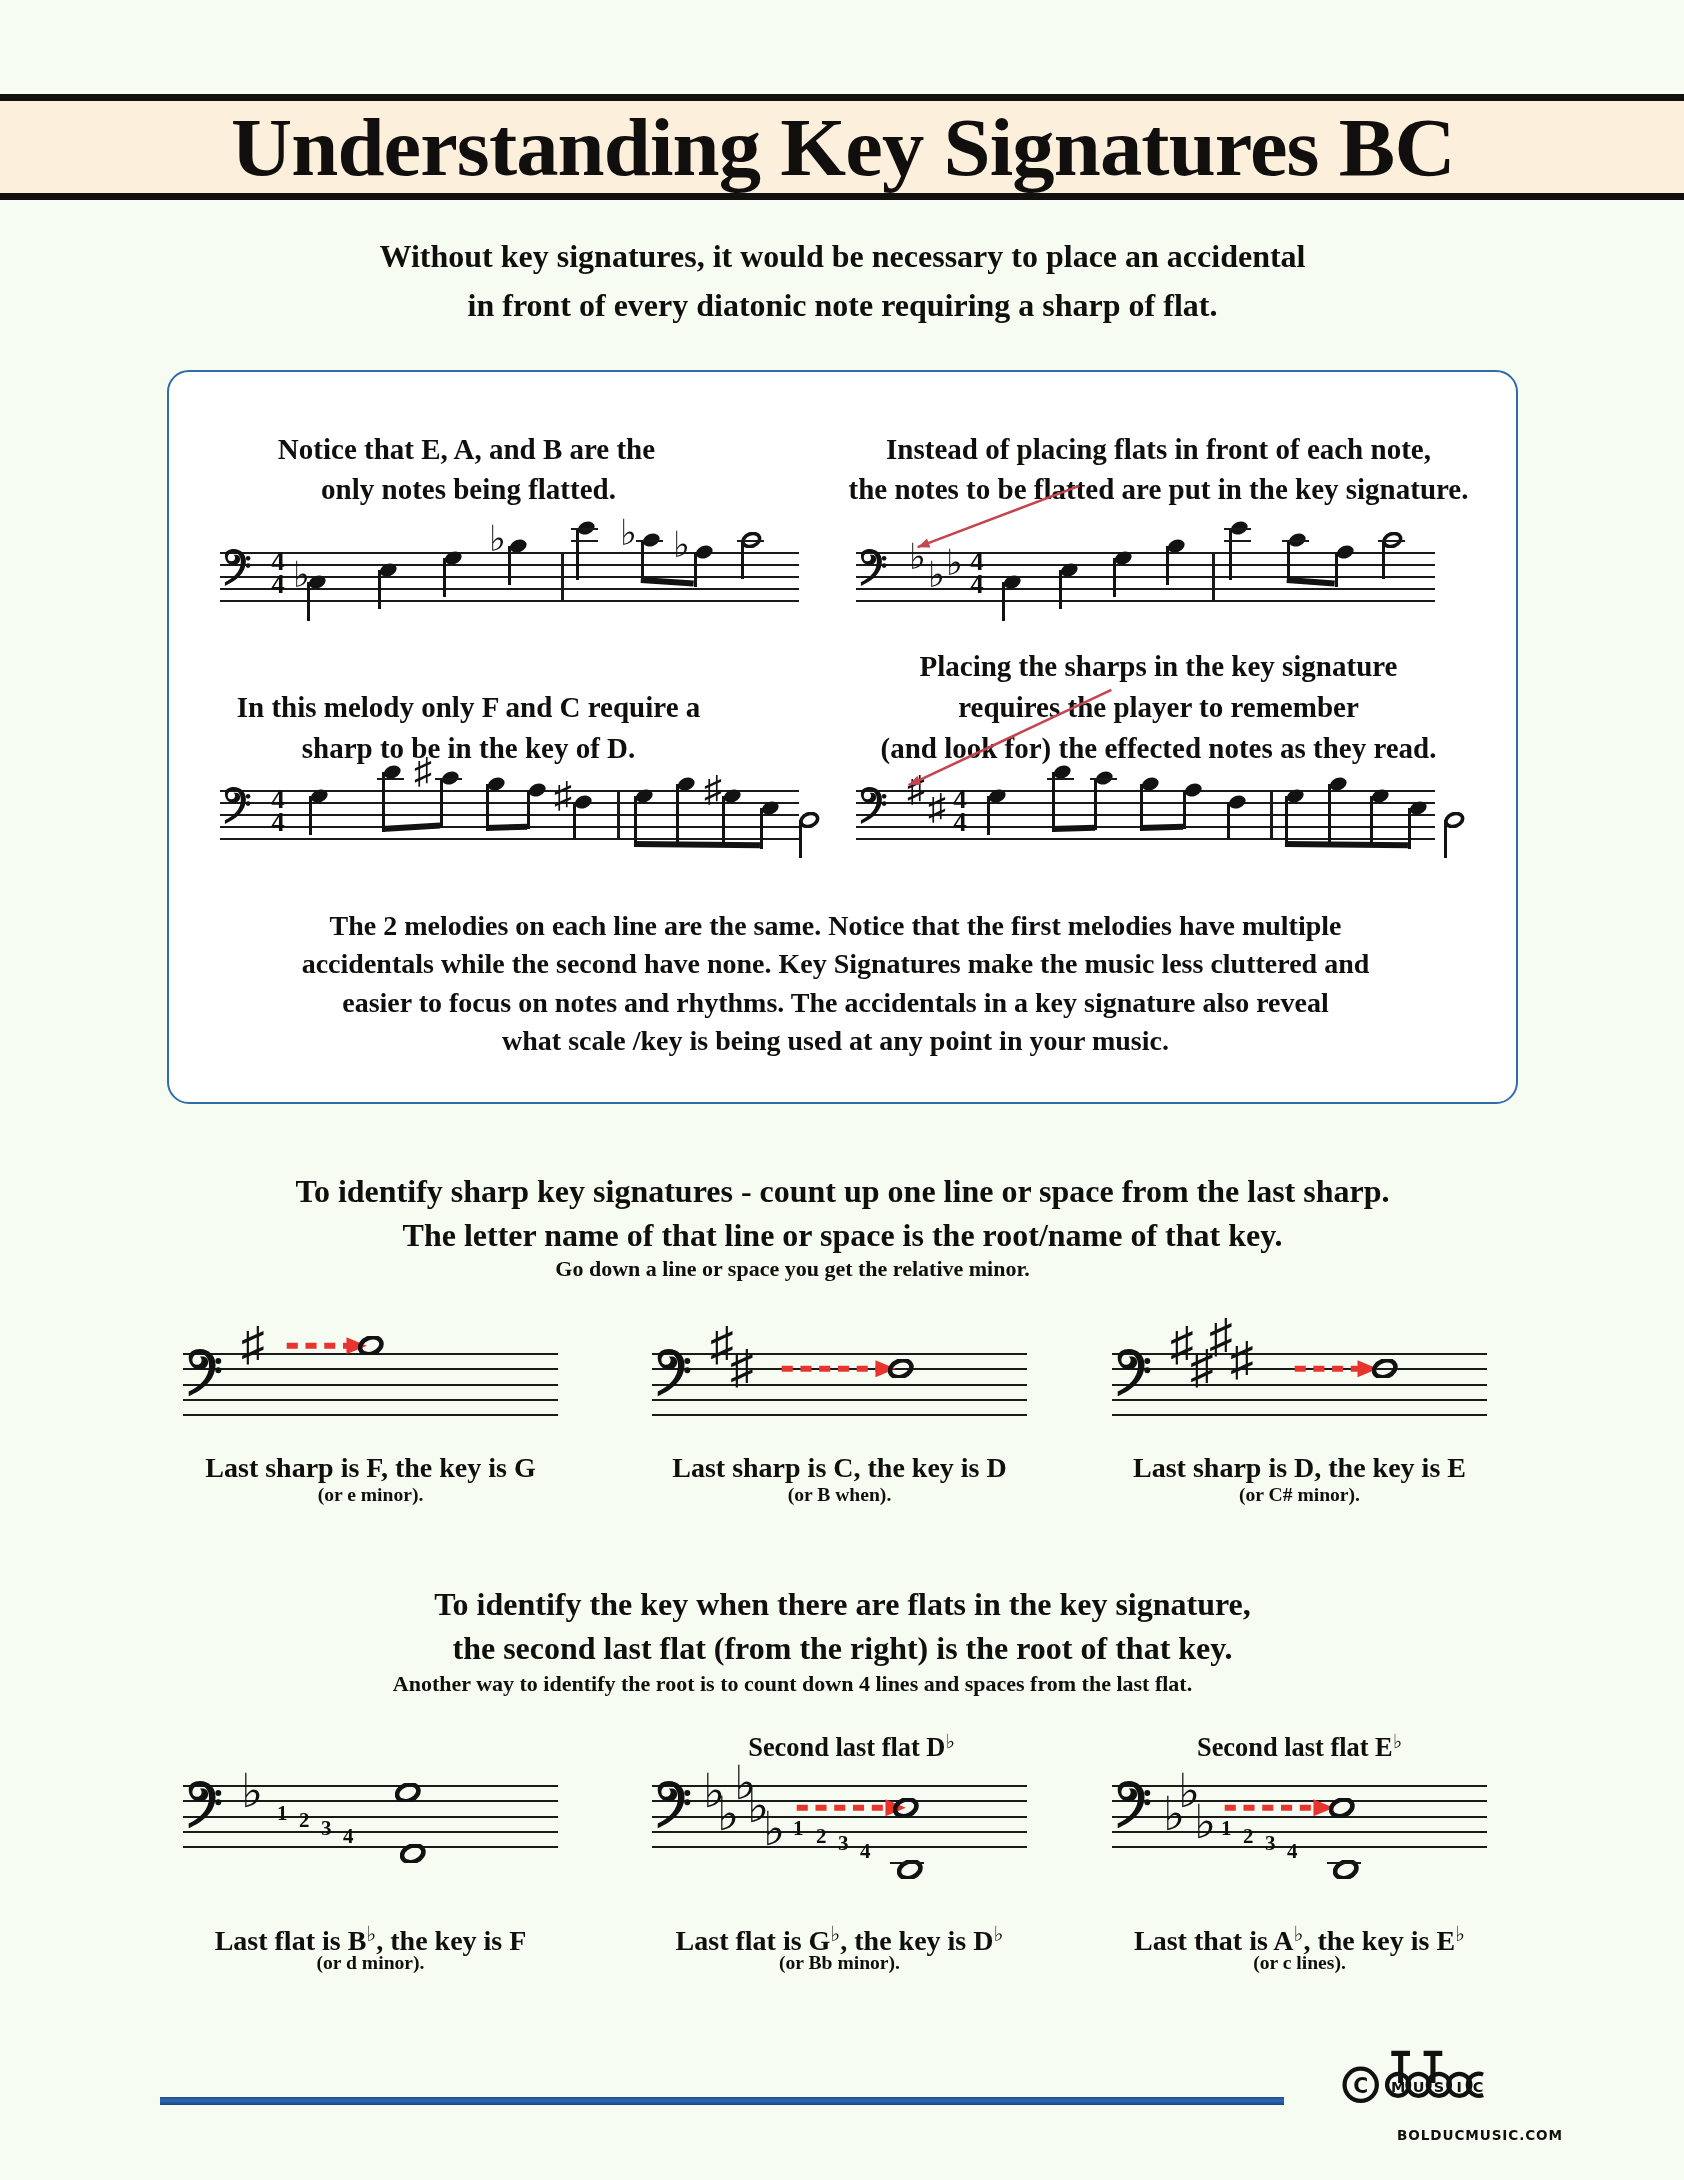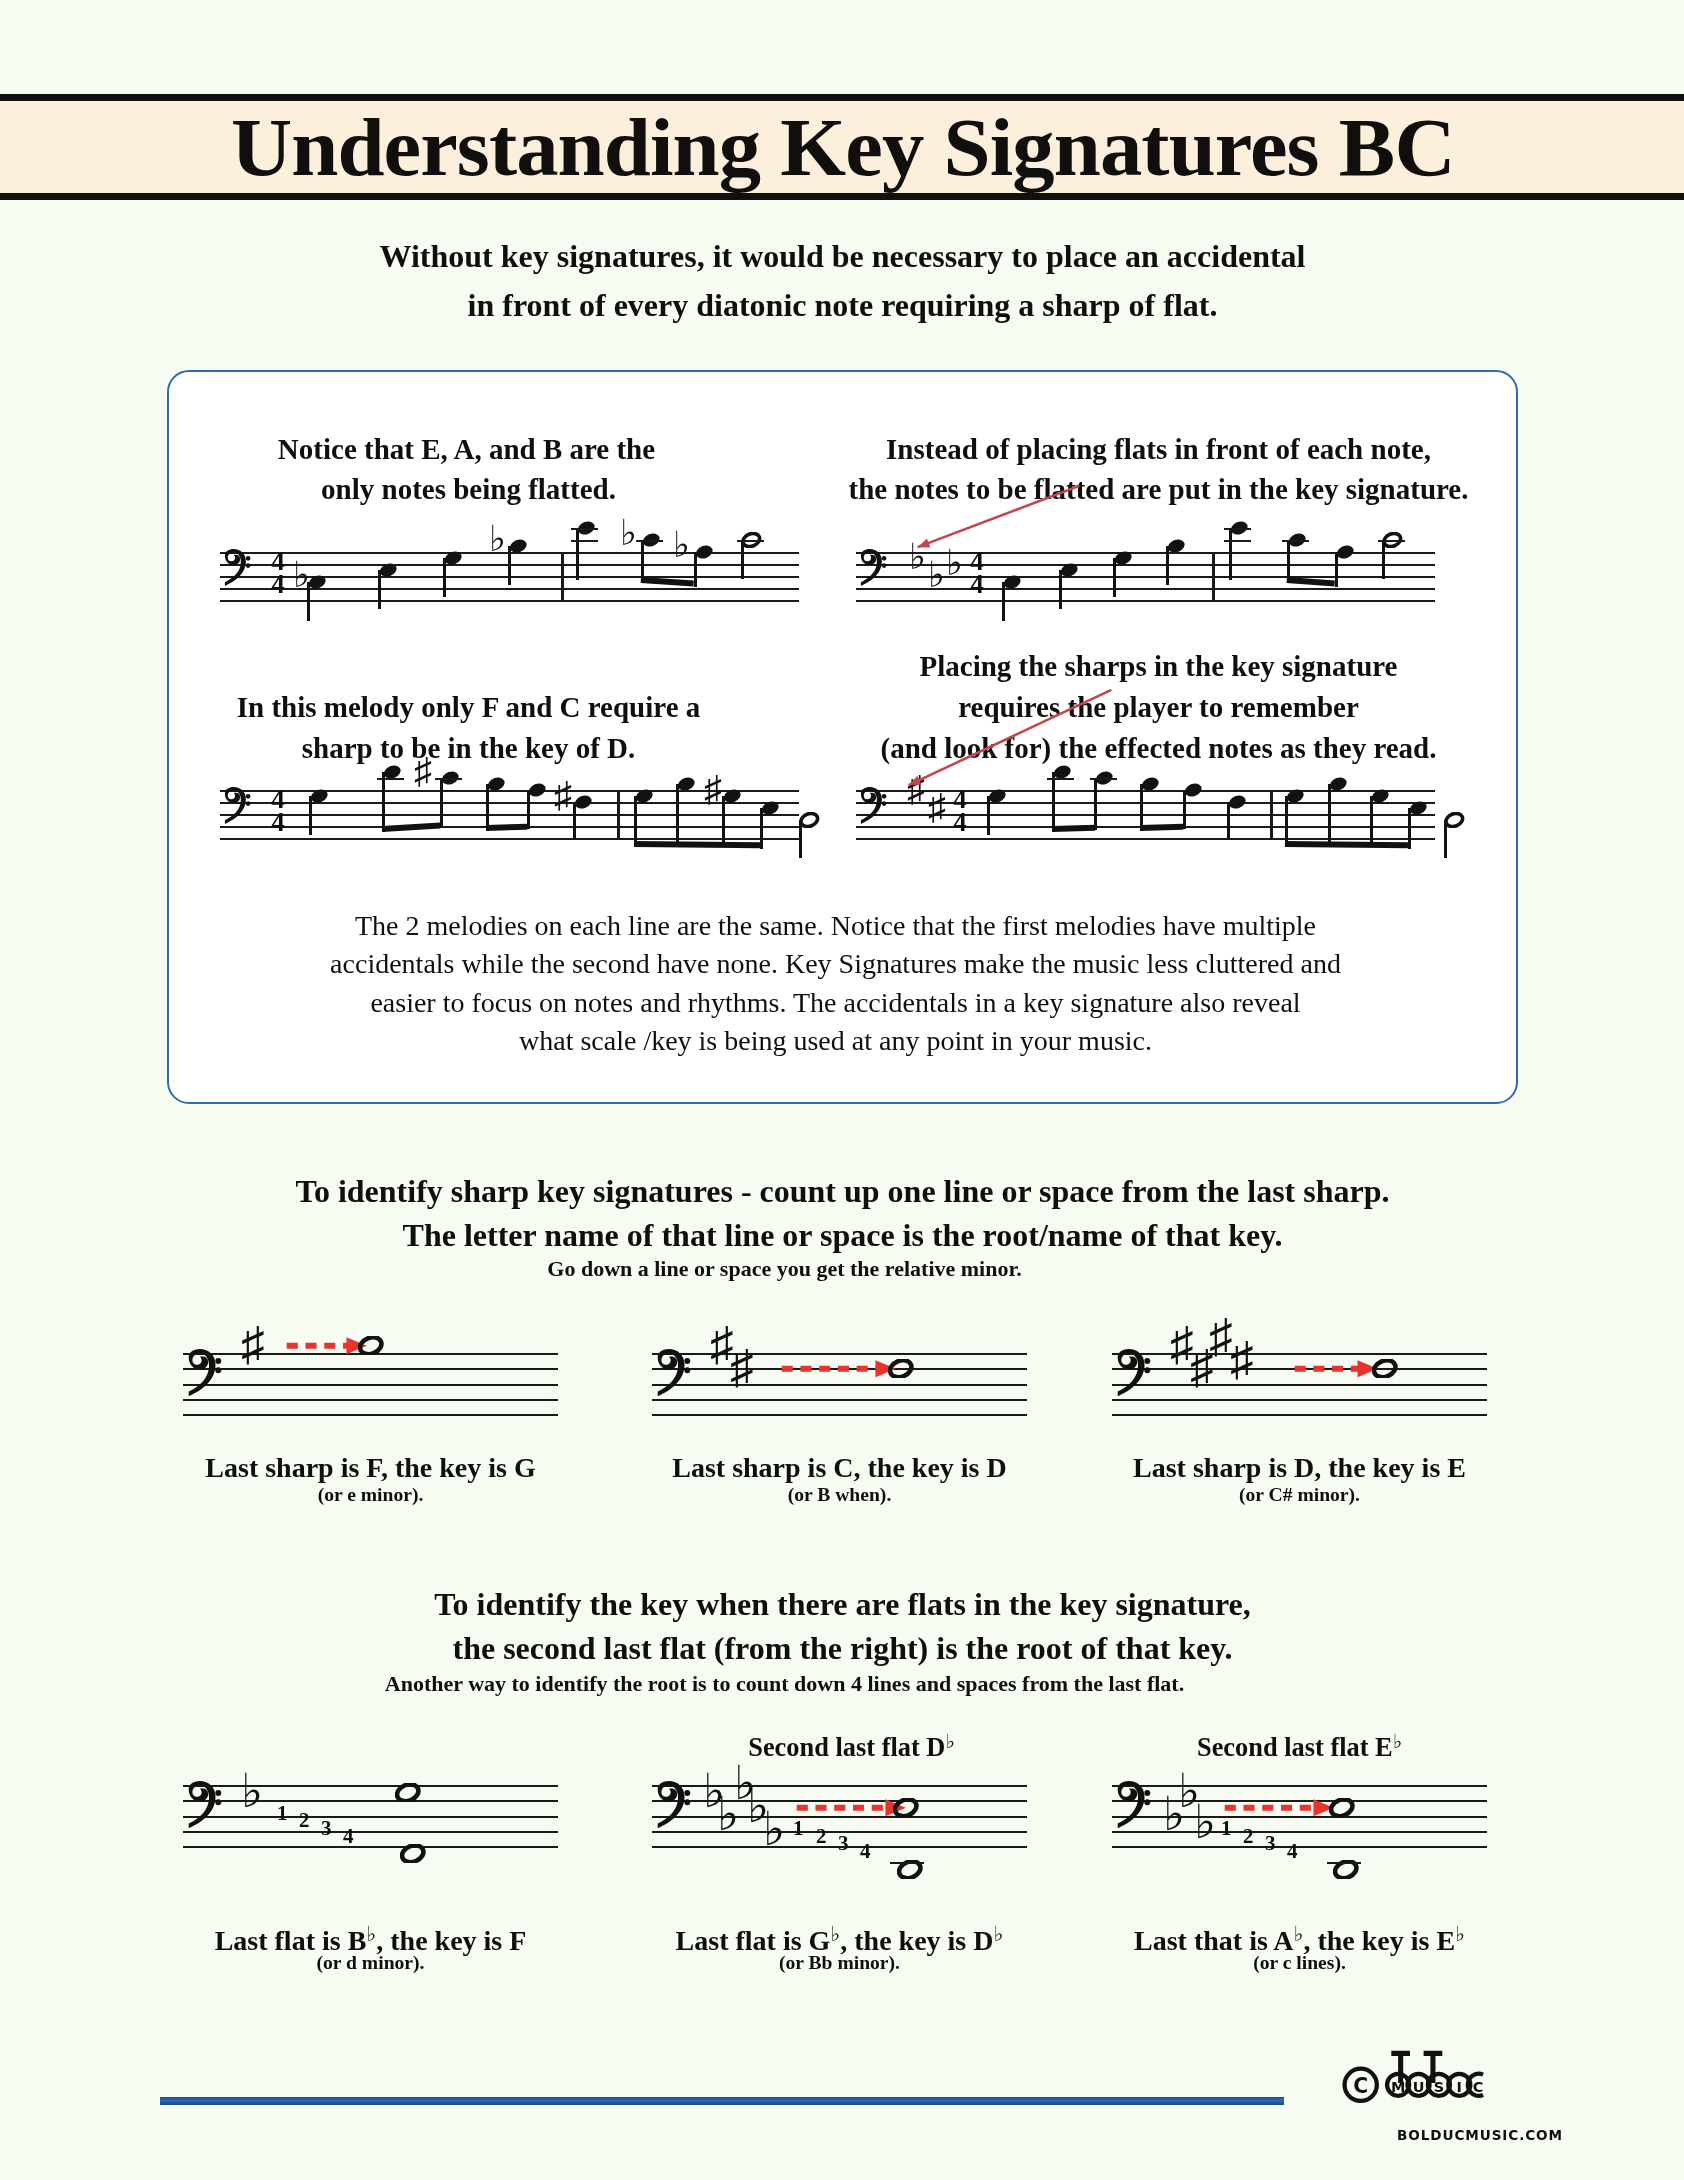--- a/index.html
+++ b/index.html
@@ -33,38 +33,38 @@
   
   .intro{
     position:absolute;left:0;width:1685px;text-align:center;
     font-size:32px;font-weight:bold;line-height:1.52;
   }
   .sect-head{
     position:absolute;left:0;width:1685px;text-align:center;
     font-size:32px;font-weight:bold;line-height:1.52;
   }
   .sect-sub{
-    position:absolute;left:0;width:1569px;text-align:center;
+    position:absolute;left:8px;width:1569px;text-align:center;
     font-size:22px;font-weight:bold;
   }
 
   
   .bluebox{
     position:absolute;left:167px;top:370px;width:1351px;height:734px;
     background:#ffffff;
     border:2.6px solid #2f6ca8;
     border-radius:22px;
     box-sizing:border-box;
   }
   .cap{
     position:absolute;text-align:center;font-size:29px;font-weight:bold;line-height:1.48;
   }
   .para{
     position:absolute;left:239px;top:899px;width:1193px;text-align:center;
-    font-size:28px;font-weight:normal;line-height:1.62;
+    font-size:28px;font-weight:bold;line-height:1.62;
   }
 
   
   .staff{position:absolute;}
   .staff .ln{
     position:absolute;left:0;height:1.7px;background:#1a1a1a;
   }
   .barline{position:absolute;width:2.6px;background:#1a1a1a;}
   .clef{
     position:absolute;font-size:0;line-height:0;

